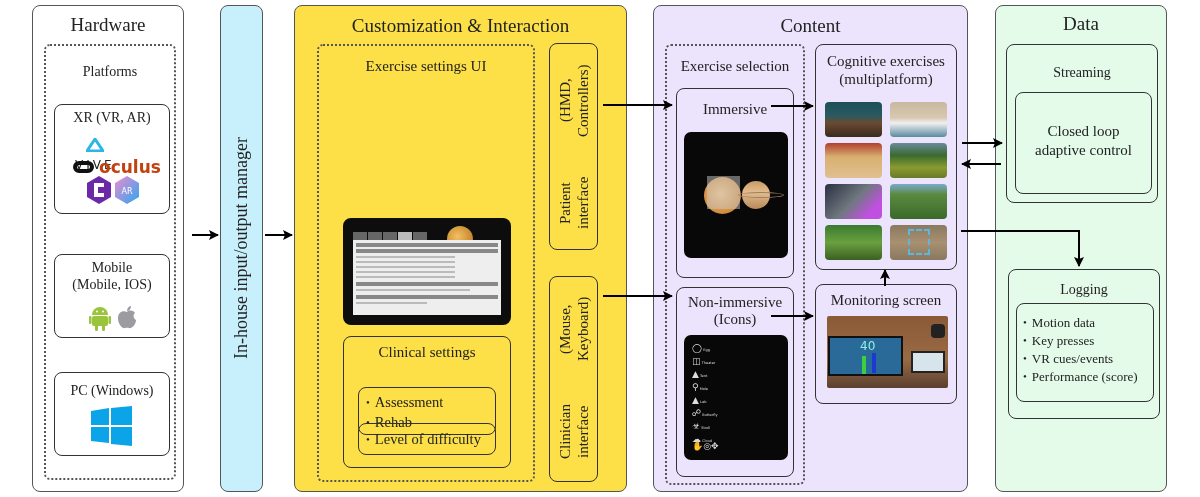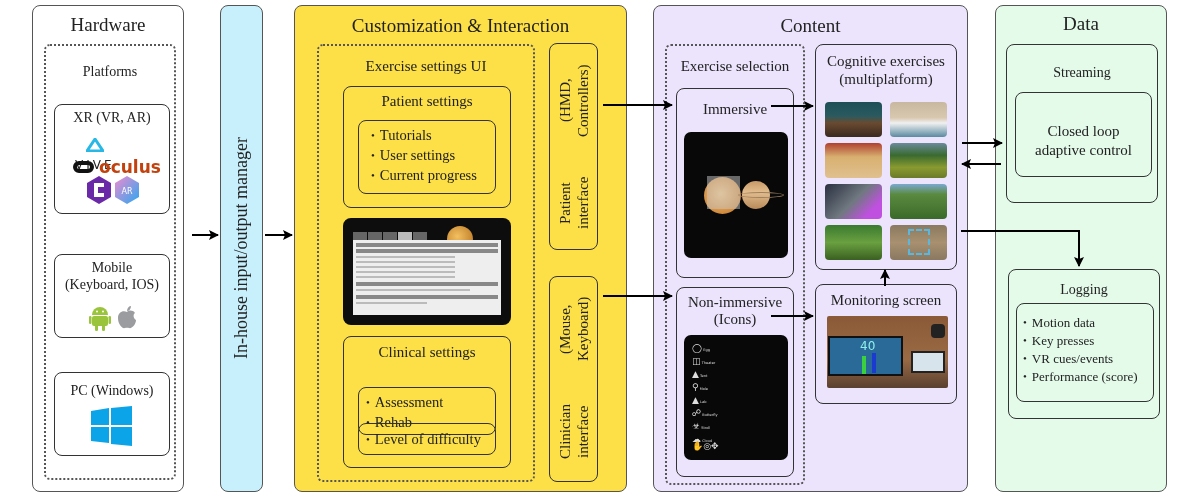--- a/index.html
+++ b/index.html
@@ -52,21 +52,21 @@
               </linearGradient>
             </defs>
             <polygon points="13,1 25,8 25,22 13,29 1,22 1,8" fill="url(#arg)"></polygon>
             <text x="13" y="19" font-size="8" fill="#fff" text-anchor="middle" font-family="DejaVu Sans, sans-serif">AR</text>
           </svg>
       </div>
     </div>
 
     <div class="box" style="left:8px;top:208px;width:116px;height:84px;padding-left:41px;">
       <div class="title t-sm" style="top:5px;">Mobile</div>
-      <div class="title t-sm" style="top:22px;">(Keyboard, IOS)</div>
+      <div class="title t-sm" style="top:22px;">(Mobile, IOS)</div>
       <svg class="abs" style="left:34px;top:50px;" width="22" height="26">
         <path d="M3,10 a8,8 0 0 1 16,0 z" fill="#9ac43c"></path>
         <rect x="3" y="11" width="16" height="10" rx="2" fill="#9ac43c"></rect>
         <rect x="0" y="11" width="2.5" height="8" rx="1.2" fill="#9ac43c"></rect>
         <rect x="19.5" y="11" width="2.5" height="8" rx="1.2" fill="#9ac43c"></rect>
         <rect x="6" y="20" width="3" height="6" rx="1.2" fill="#9ac43c"></rect>
         <rect x="13" y="20" width="3" height="6" rx="1.2" fill="#9ac43c"></rect>
         <circle cx="8" cy="6.5" r="1" fill="#fff"></circle>
           <circle cx="14" cy="6.5" r="1" fill="#fff"></circle>
       </svg>
@@ -90,30 +90,20 @@
 
 <div class="panel" style="left:220px;top:5px;width:43px;height:487px;background:#c8f0fc;border-color:#555;">
   <div class="vert t-big" style="left:0;right:0;top:0;bottom:0;display:flex;align-items:center;justify-content:center;font-size:18px;">In-house input/output manager</div>
 </div>
 
 <div class="panel" style="left:294px;top:5px;width:333px;height:487px;background:#fde047;">
   <div class="title t-big" style="top:9px;">Customization &amp; Interaction</div>
   <div class="dotted" style="left:22px;top:38px;width:218px;height:438px;">
     <div class="title t-med" style="top:12px;">Exercise settings UI</div>
 
-    <div class="box" style="left:24px;top:40px;width:168px;height:122px;">
-      <div class="title t-med" style="top:6px;">Patient settings</div>
-      <div class="box" style="left:14px;top:33px;width:138px;height:74px;padding:5px 0 0 12px;">
-        <ul class="bul">
-          <li>Tutorials</li>
-          <li>User settings</li>
-          <li>Current progress</li>
-        </ul>
-      </div>
-    </div>
 
     <div class="abs" style="left:24px;top:172px;width:168px;height:107px;background:#0d0d0d;border-radius:8px;overflow:hidden;">
       <div class="abs" style="left:104px;top:8px;width:26px;height:26px;border-radius:50%;background:radial-gradient(circle at 40% 40%, #f3c060, #b06a18);"></div>
       <div class="abs" style="left:10px;top:14px;width:74px;height:8px;display:flex;gap:1px;">
         <span style="flex:1;background:#666;"></span>
           <span style="flex:1;background:#666;"></span>
           <span style="flex:1;background:#666;"></span>
           <span style="flex:1;background:#bbb;"></span>
           <span style="flex:1;background:#666;"></span>
       </div>
@@ -223,21 +213,21 @@
       <div class="abs" style="left:84px;top:35px;width:34px;height:22px;background:#d8e4ec;border:2px solid #222;"></div>
       <div class="abs" style="left:104px;top:8px;width:14px;height:14px;background:#222;border-radius:4px;"></div>
     </div>
   </div>
 </div>
 
 <div class="panel" style="left:995px;top:5px;width:172px;height:487px;background:#e4fbea;">
   <div class="title t-big" style="top:7px;">Data</div>
   <div class="box" style="left:10px;top:38px;width:152px;height:159px;">
     <div class="title t-sm" style="top:20px;">Streaming</div>
-    <div class="box" style="left:8px;top:47px;width:137px;height:85px;">
+    <div class="box" style="left:8px;top:47px;width:137px;height:102px;">
       <div class="title t-med" style="top:30px;">Closed loop</div>
       <div class="title t-med" style="top:49px;">adaptive control</div>
     </div>
   </div>
   <div class="box" style="left:12px;top:263px;width:152px;height:150px;">
     <div class="title t-sm" style="top:12px;">Logging</div>
     <div class="box" style="left:7px;top:33px;width:138px;height:99px;padding:10px 0 0 6px;">
       <ul class="bul" style="font-size:13px;line-height:18px;">
         <li>Motion data</li>
         <li>Key presses</li>

